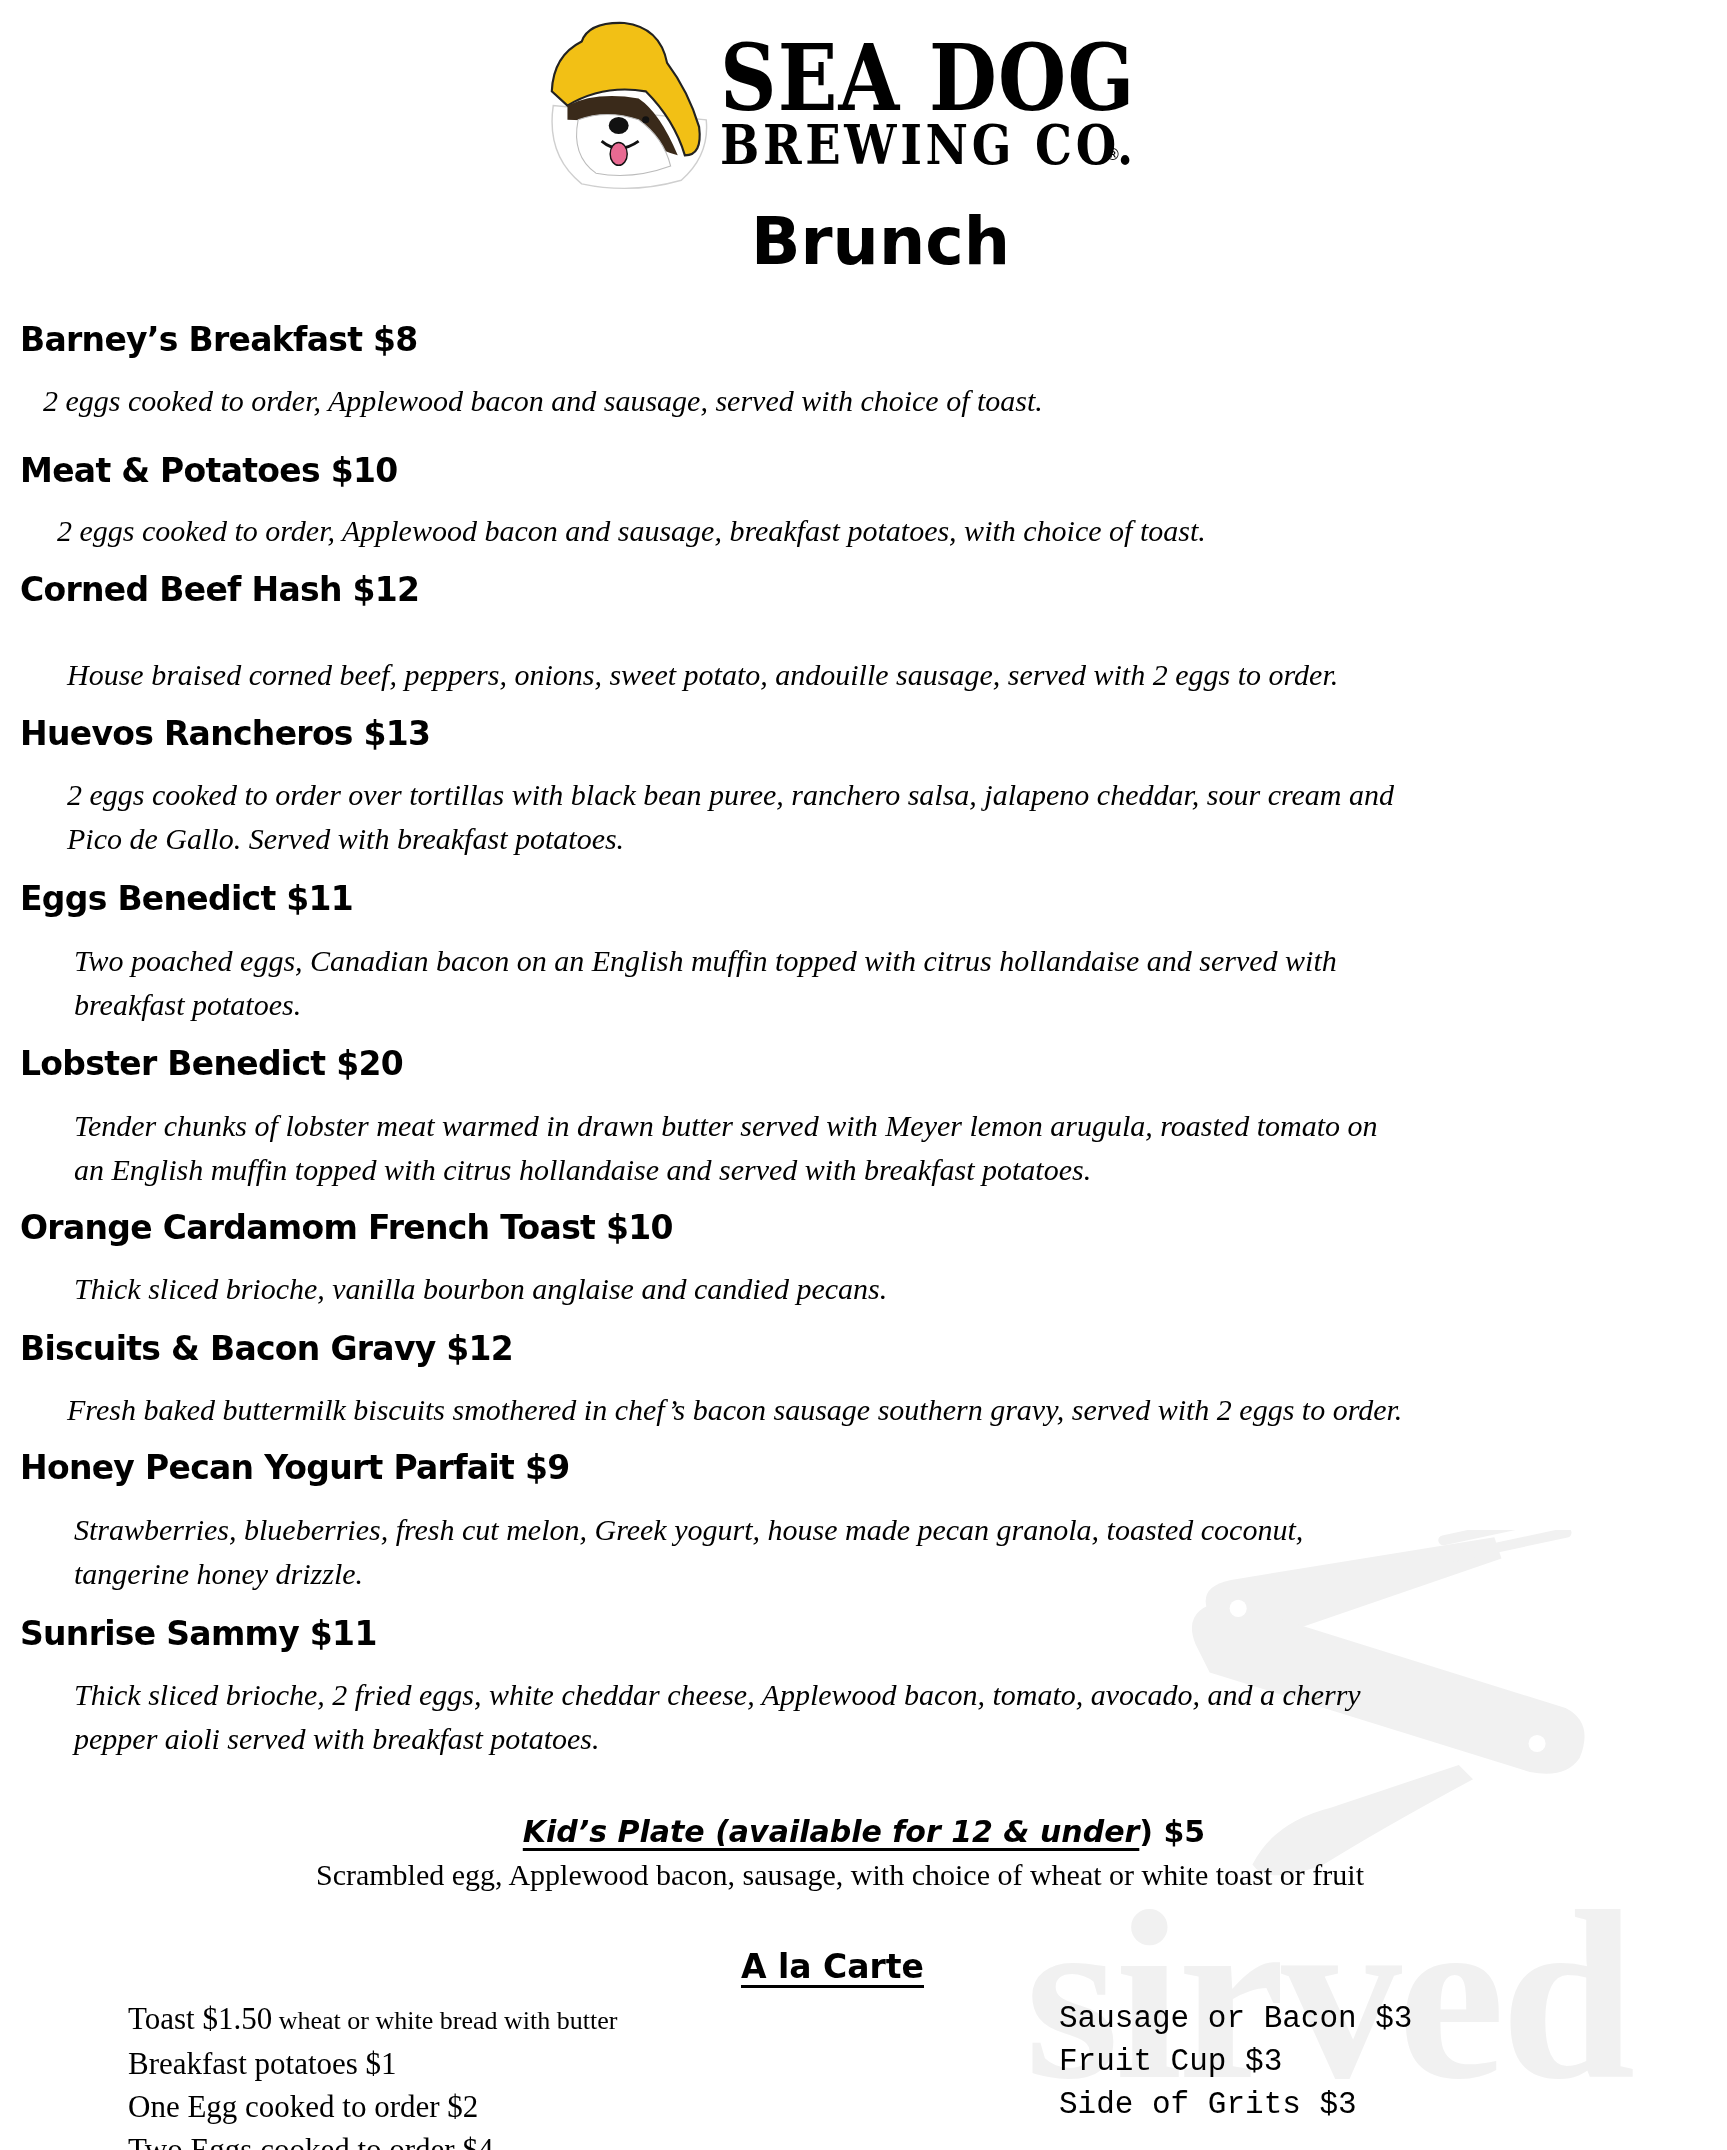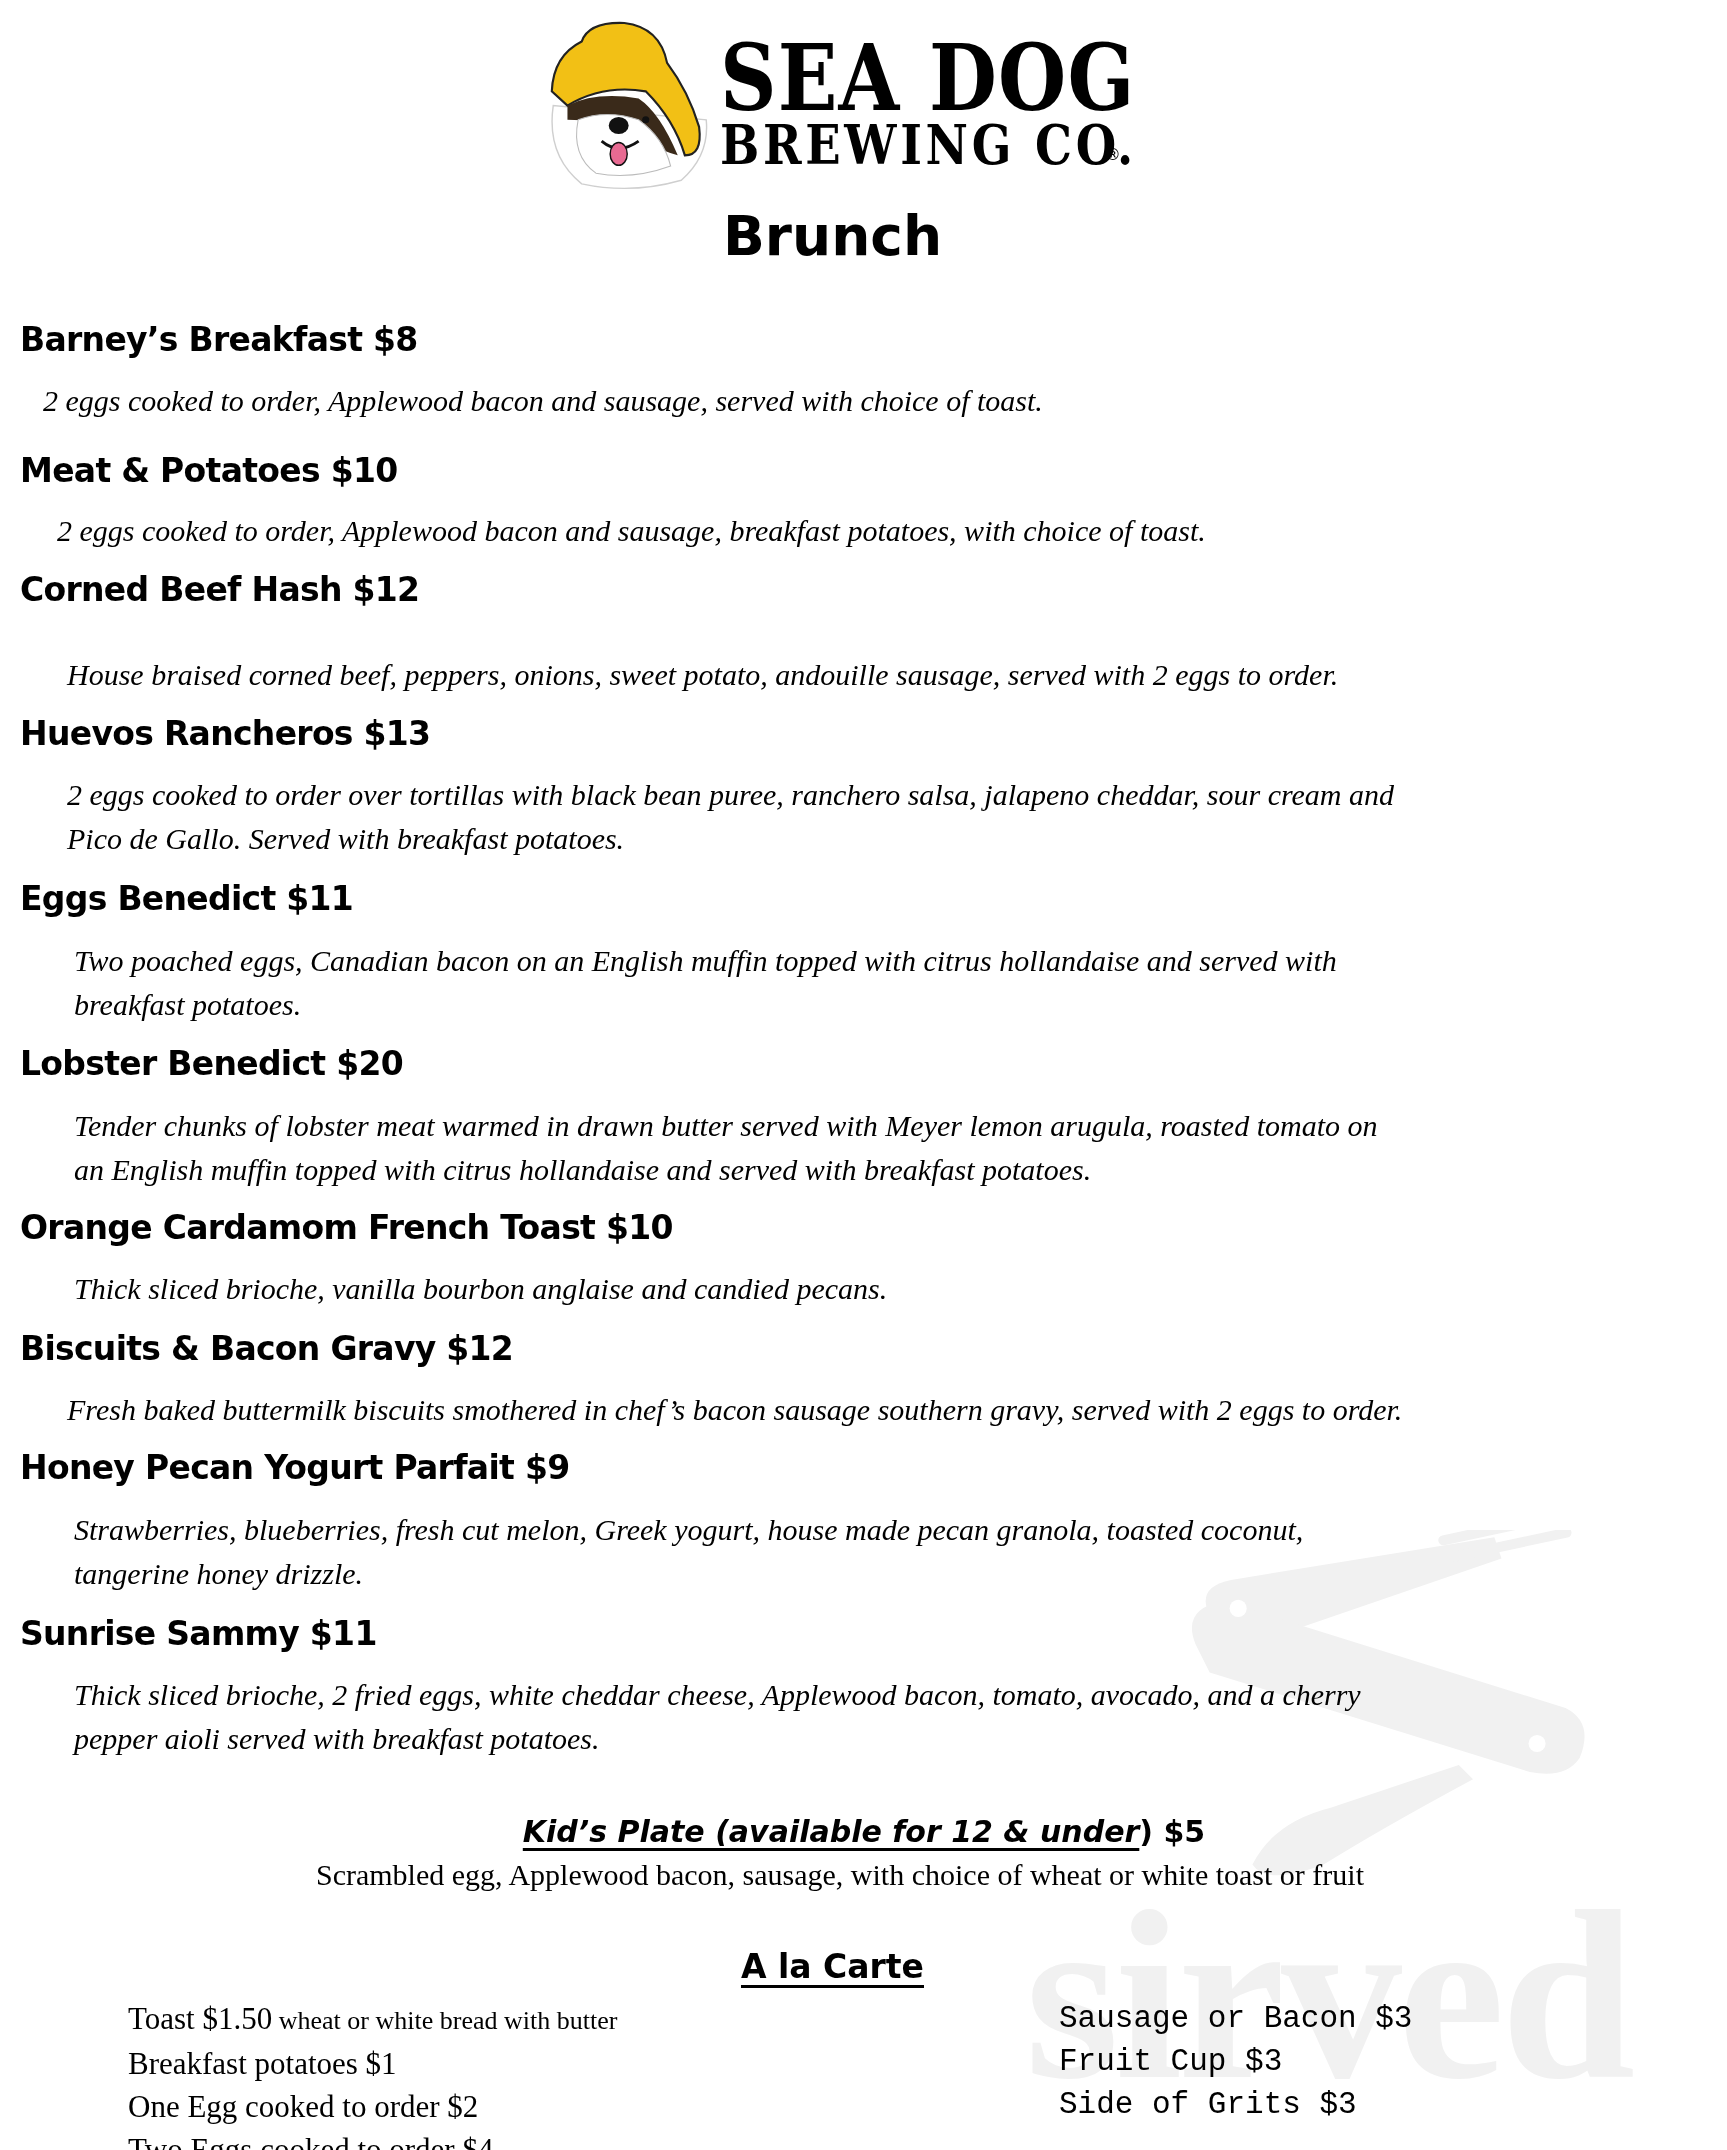--- a/index.html
+++ b/index.html
@@ -11,21 +11,21 @@
   .wm-text { position: absolute; left: 1025px; top: 1874px; font-family: Liberation Serif, serif; font-weight: 700; font-size: 242px; color: #f1f1f1; letter-spacing: -4.3px; line-height: 1; }
 
   
   .logo { position: absolute; left: 539px; top: 13px; width: 649px; height: 178px; }
   .logo-dog { position: absolute; left: 0; top: 0; width: 185px; height: 178px; }
   .logo-line1 { position: absolute; left: 181px; top: 20px; font-family: "DejaVu Serif", serif; font-weight: 900; font-size: 91px; letter-spacing: 1.4px; line-height: 1; transform: scaleX(0.86); transform-origin: left top; white-space: nowrap; }
   .logo-line2 { position: absolute; left: 181px; top: 105px; font-family: "DejaVu Serif", serif; font-weight: 900; font-size: 54px; letter-spacing: 4.3px; line-height: 1; transform: scaleX(0.86); transform-origin: left top; white-space: nowrap; }
   .logo-reg { position: absolute; left: 566px; top: 132px; font-family: "DejaVu Sans", sans-serif; font-size: 15.7px; }
 
   
-  .title { position: absolute; left: 0; width: 1665px; top: 206px; text-align: center; font-family: "DejaVu Sans", sans-serif; font-weight: 700; font-size: 55px; line-height: 1.1; }
+  .title { position: absolute; left: 0; width: 1665px; top: 206px; text-align: center; font-family: "DejaVu Sans", sans-serif; font-weight: 700; font-size: 65px; line-height: 1.1; padding-left: 48px; }
 
   
   .item-name { position: absolute; left: 20px; font-family: "DejaVu Sans", sans-serif; font-weight: 700; font-size: 33px; line-height: 1.1; white-space: nowrap; letter-spacing: -0.7px; }
   .item-desc { position: absolute; font-family: "Liberation Serif", serif; font-style: italic; font-size: 30px; line-height: 44px; white-space: pre-line; margin-top: 12px; }
 
   
   .kid-head { position: absolute; left: 0; width: 1728px; top: 1815px; text-align: center; font-family: "DejaVu Sans", sans-serif; font-weight: 700; font-size: 30px; line-height: 1.1; }
   .kid-head .u { font-style: italic; text-decoration: underline; text-decoration-thickness: 2.8px; text-underline-offset: 5.7px; margin-top: 19px; }
   .kid-desc { position: absolute; left: 0; width: 1680px; top: 1857px; text-align: center; font-family: Liberation Serif, serif; font-size: 30px; line-height: 1.2; }
 

